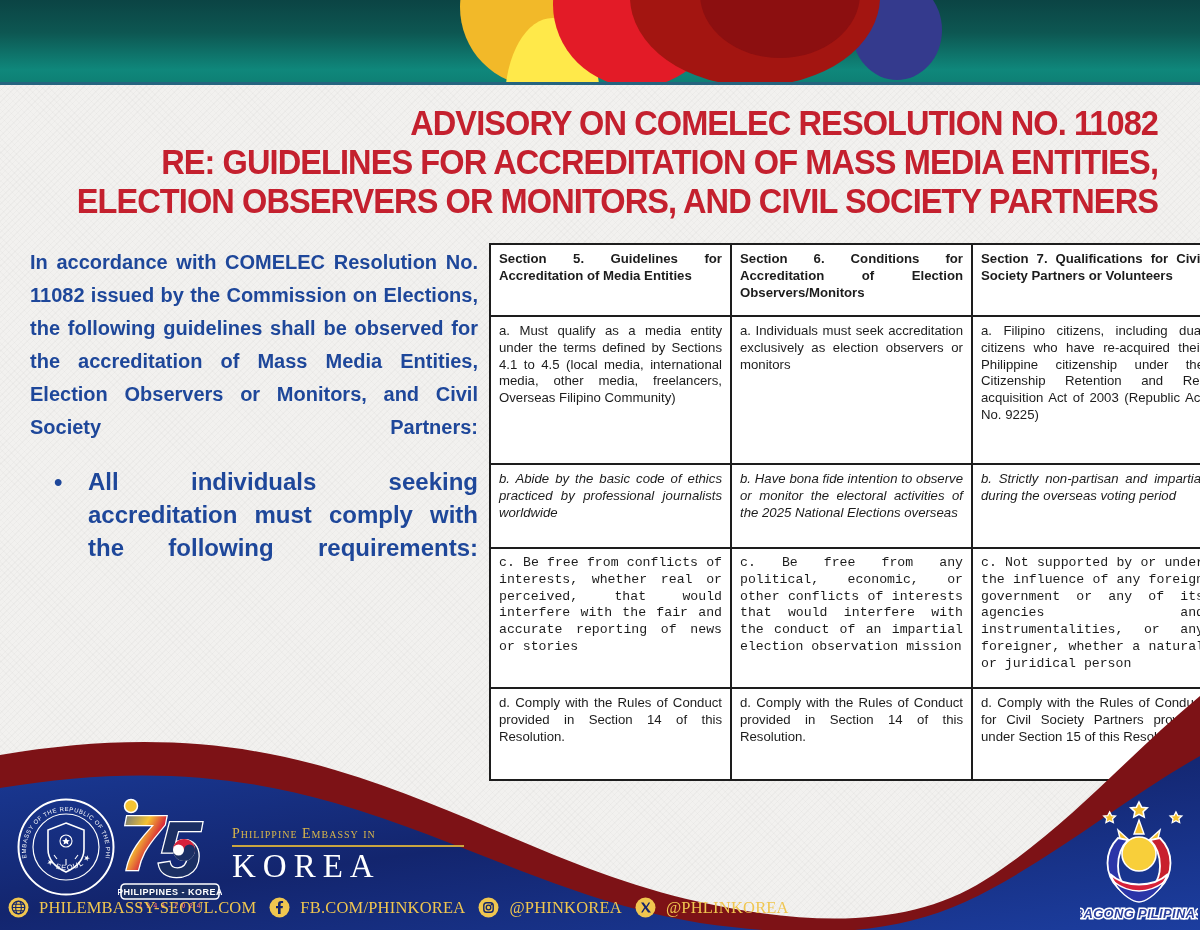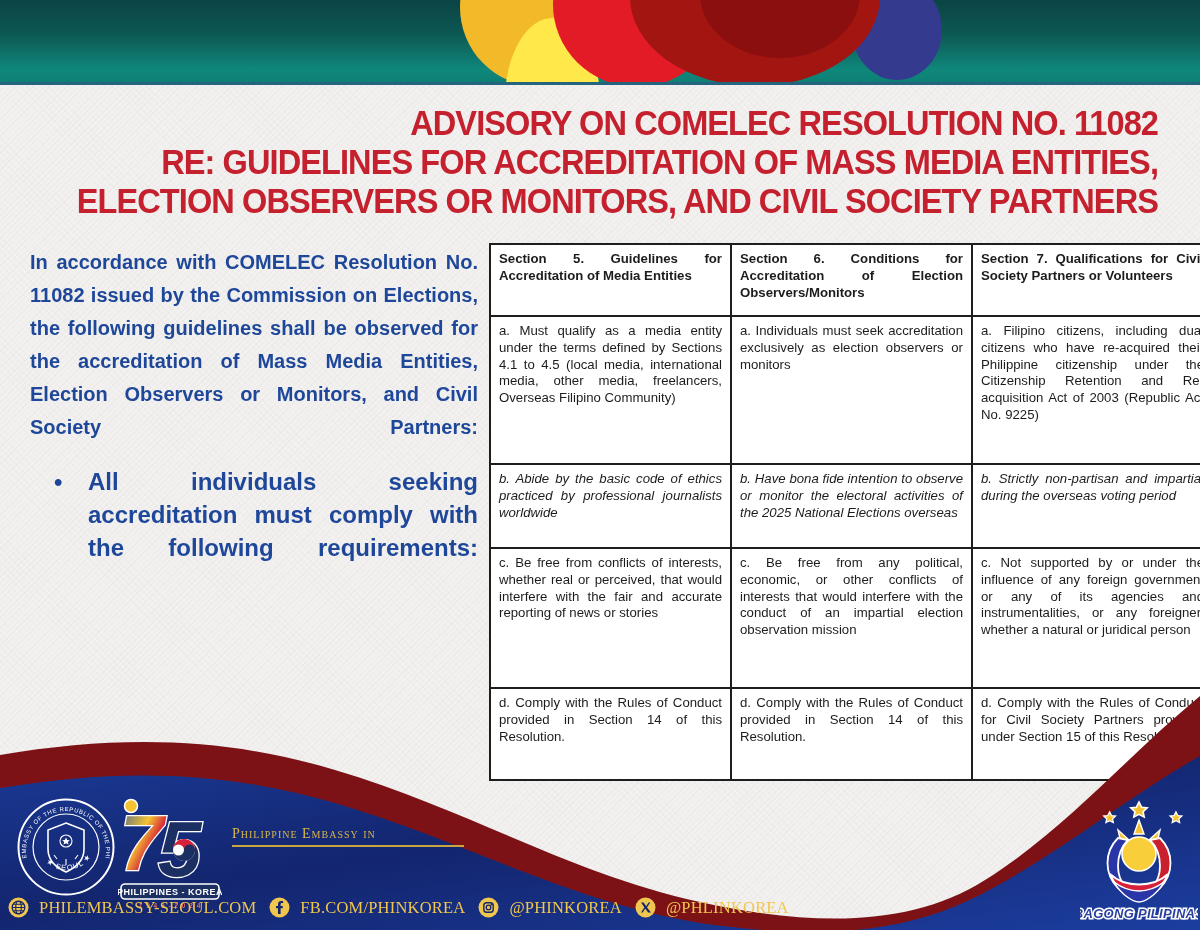--- a/index.html
+++ b/index.html
@@ -34,21 +34,21 @@
   .intro .bullet-dot{width:34px;padding-left:24px;font-size:24px;line-height:33px;}
   .intro .bullet-text{flex:1;font-size:24px;line-height:33px;text-align:justify;text-align-last:justify;}
 
   
   .gtable-wrap{position:absolute;left:489px;top:243px;z-index:1;}
   table.gtable{border-collapse:collapse;table-layout:fixed;width:669px;background:#ffffff;}
   table.gtable th,table.gtable td{border:2px solid #1d1d1d;vertical-align:top;
     padding:6px 8px 6px 8px;font-size:13.2px;line-height:16.8px;color:#1c1c1c;
     text-align:justify;text-align-last:left;width:223px;}
   table.gtable th{font-weight:bold;text-align:justify;height:58px;}
-  tr.row-a td{height:134px;} tr.row-b td{height:70px;font-style:italic;} tr.row-c td{height:126px;} tr.row-d td{height:78px;}
+  tr.row-a td{height:134px;} tr.row-b td{height:70px;font-style:italic;} tr.row-c td{height:126px;font-family:Liberation Mono, monospace;} tr.row-d td{height:78px;}
 
   
   .footer-svg{position:absolute;left:0;top:640px;z-index:2;}
   .footer-content{position:absolute;left:0;top:0;width:1200px;height:930px;z-index:3;pointer-events:none;}
   .footer-content *{pointer-events:auto;}
 
   .embassy-name{position:absolute;left:232px;top:826px;width:270px;}
   .embassy-name .l1{font-family:"Liberation Serif","DejaVu Serif",serif;font-variant:small-caps;
     color:#d9b64a;font-size:14px;letter-spacing:1px;white-space:nowrap;}
   .embassy-name .rule{width:232px;height:2px;background:#c9a53f;margin:3px 0 2px 0;}
@@ -179,20 +179,21 @@
         <path d="M 77,66 a 11,11 0 0 1 -22,0 a 5.5,5.5 0 0 0 11,0 a 5.5,5.5 0 0 1 11,0 Z" fill="#1b2f63"></path>
       </g>
       <rect x="3" y="100" width="98" height="15" rx="4" fill="#1b2f63" stroke="#ffffff" stroke-width="1.6"></rect>
       <text x="52" y="111" text-anchor="middle" font-size="9" font-weight="bold" font-family="Liberation Sans, sans-serif" fill="#ffffff" letter-spacing="0.5">PHILIPPINES - KOREA</text>
       <text x="52" y="124" text-anchor="middle" font-size="6.5" font-weight="bold" font-family="Liberation Sans, sans-serif" fill="#e06a6a" letter-spacing="1">1 9 4 9 - 2 0 2 4</text>
     </svg>
 
     <div class="embassy-name">
       <div class="l1">Philippine Embassy in</div>
       <div class="rule"></div>
+      <div class="l2">KOREA</div>
     </div>
 
     <div class="social-row">
       <div class="social-item">
         <svg width="21" height="21" viewBox="0 0 21 21">
           <circle cx="10.5" cy="10.5" r="10" fill="#f0c64f"></circle>
           <circle cx="10.5" cy="10.5" r="6.3" fill="none" stroke="#14256b" stroke-width="1.3"></circle>
           <ellipse cx="10.5" cy="10.5" rx="2.8" ry="6.3" fill="none" stroke="#14256b" stroke-width="1.1"></ellipse>
           <path d="M 4.2,10.5 H 16.8 M 5.2,7.3 H 15.8 M 5.2,13.7 H 15.8" stroke="#14256b" stroke-width="1.1"></path>
         </svg>

